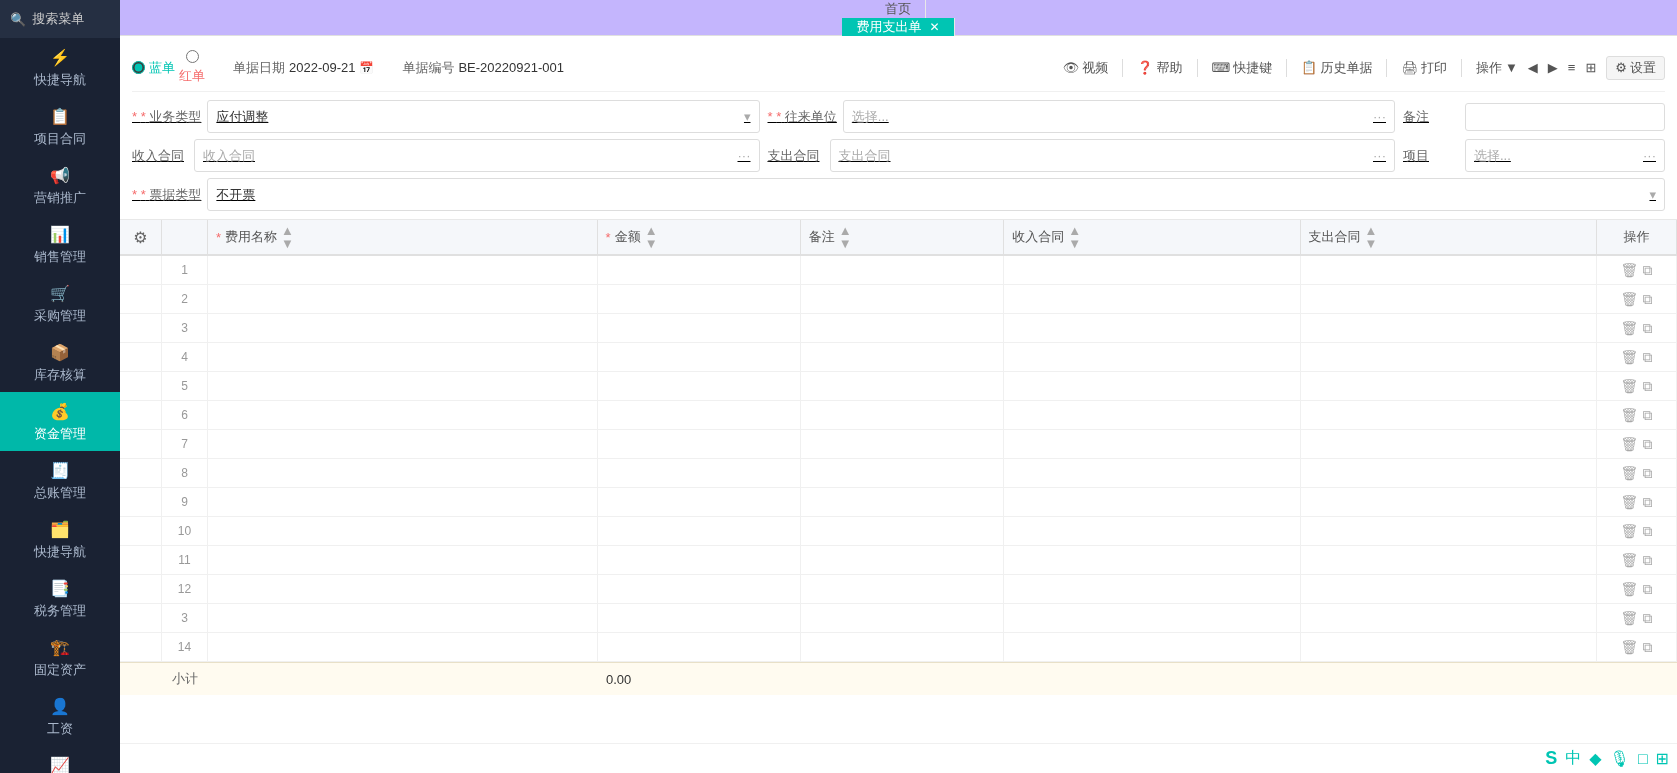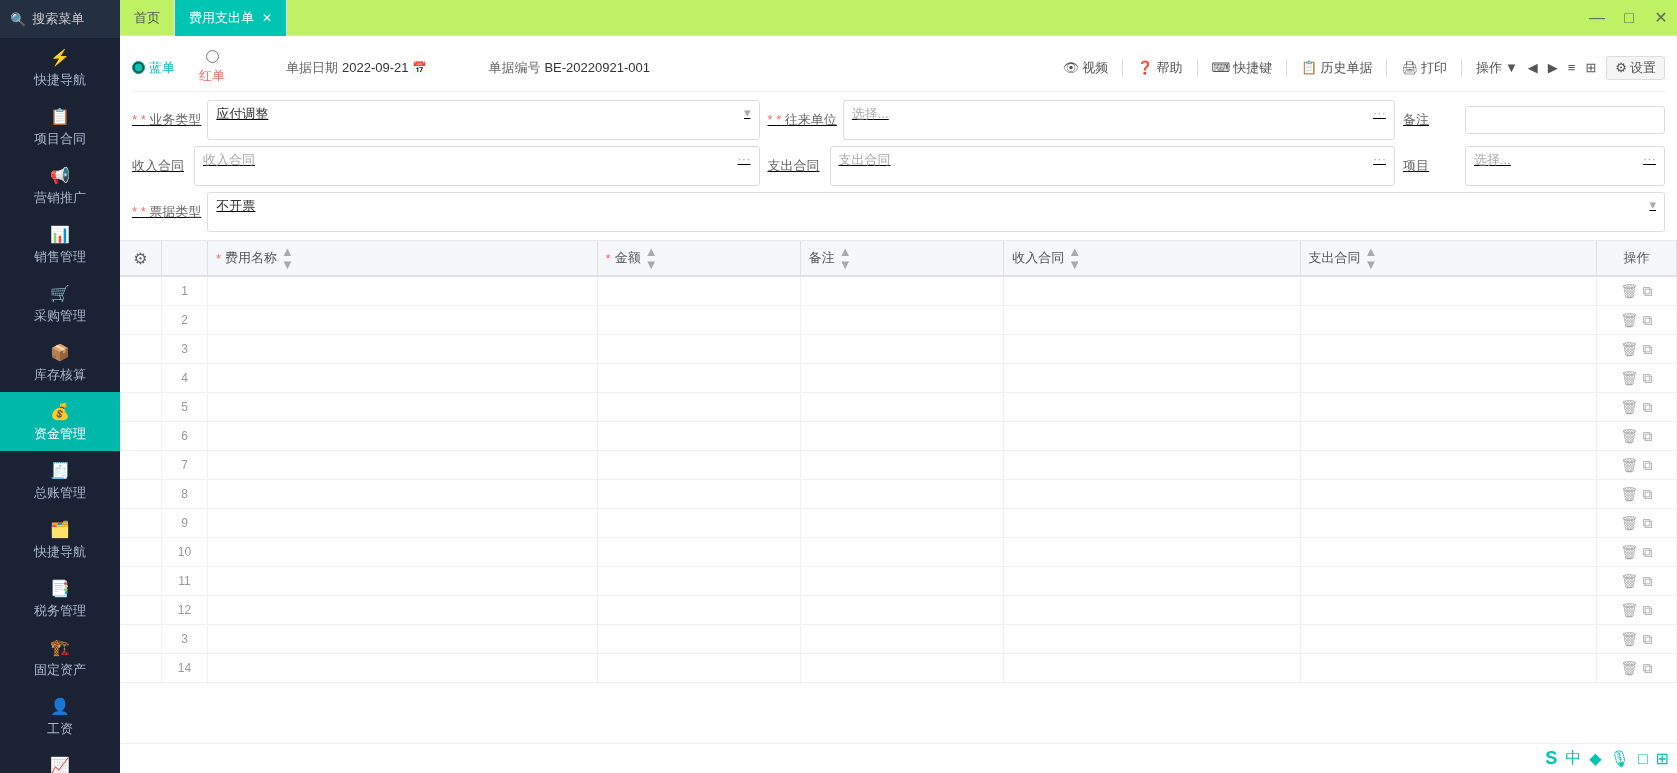--- a/index.html
+++ b/index.html
@@ -10,49 +10,49 @@
     .sidebar-search { background: #252f42; padding: 10px; display: flex; align-items: center; gap: 6px; color: #aab; cursor: pointer; }
     .sidebar-search span { color: #ccc; font-size: 13px; }
     .sidebar-item { display: flex; flex-direction: column; align-items: center; padding: 10px 0 8px; color: #aab8cc; cursor: pointer; gap: 4px; font-size: 12px; }
     .sidebar-item.active { background: #00b8a9; color: #fff; }
     .sidebar-item .icon { font-size: 16px; }
 
     
     .main { flex: 1; display: flex; flex-direction: column; overflow: hidden; }
 
     
-    .tab-bar { background: #bef264; display: flex; align-items: center; border-bottom: 1px solid #e0e0e0; padding: 0 0 0 0; height: 36px; }
+    .tab-bar { background: #c4b5fd; display: flex; align-items: center; border-bottom: 1px solid #e0e0e0; padding: 0 0 0 0; height: 36px; flex-direction: column; }
     .tab { padding: 0 14px; height: 36px; display: flex; align-items: center; cursor: pointer; color: #555; border-right: 1px solid #e8e8e8; font-size: 13px; }
     .tab.active { background: #00c5b3; color: #fff; }
     .tab .tab-close { margin-left: 8px; color: #fff; font-size: 12px; }
     .window-controls { margin-left: auto; display: flex; align-items: center; gap: 0; }
     .win-btn { width: 32px; height: 32px; border: none; background: none; cursor: pointer; font-size: 16px; color: #666; display: flex; align-items: center; justify-content: center; }
 
     
     .form-area { background: #fff; padding: 8px 12px; border-bottom: 1px solid #e8e8e8; }
     .toolbar-row { display: flex; align-items: center; gap: 12px; padding: 6px 0; border-bottom: 1px solid #f0f0f0; margin-bottom: 8px; }
-    .radio-group { display: flex; align-items: center; gap: 24px; }
+    .radio-group { display: flex; align-items: center; gap: 4px; }
     .radio-label { display: flex; align-items: center; gap: 4px; cursor: pointer; }
     .radio-label input { accent-color: #00c5b3; }
     .radio-blue { color: #00c5b3; }
     .radio-red { color: #f56c6c; flex-direction: column; }
     .field-group { display: flex; align-items: center; gap: 4px; margin-left: 16px; }
-    .field-label { color: #666; white-space: nowrap; margin-left: 33px; }
+    .field-label { color: #666; white-space: nowrap; }
     .field-value { color: #333; }
     .field-icon { color: #aaa; font-size: 12px; }
     .toolbar-actions { margin-left: auto; display: flex; align-items: center; gap: 10px; color: #555; font-size: 13px; }
     .toolbar-actions span { cursor: pointer; display: flex; align-items: center; gap: 3px; }
     .set-btn { background: #f5f5f5; border: 1px solid #ddd; padding: 2px 8px; border-radius: 3px; cursor: pointer; color: #555; display: flex; align-items: center; gap: 3px; }
 
     .form-rows { display: flex; flex-direction: column; gap: 6px; }
     .form-field { display: flex; align-items: center; flex: 1; min-width: 0; text-decoration: underline; }
     .form-field-label { color: #666; white-space: nowrap; margin-right: 6px; min-width: 56px; }
     .form-field-label.required::before { content: "* "; color: #f56c6c; }
     .form-input { flex: 1; border: 1px solid #ddd; border-radius: 3px; padding: 4px 8px; background: #fff; color: #333; height: 28px; min-width: 0; }
-    .form-select { flex: 1; border: 1px solid #ddd; border-radius: 3px; padding: 4px 8px; background: #fff; color: #333; height: 40px; display: flex; justify-content: space-between; cursor: pointer; }
+    .form-select { flex: 1; border: 1px solid #ddd; border-radius: 3px; padding: 4px 8px; background: #fff; color: #333; height: 33px; display: flex; align-items: center; justify-content: space-between; cursor: pointer; }
     .form-select .arrow { color: #aaa; }
     .form-dots { color: #aaa; margin-left: 4px; cursor: pointer; }
 
     
     .table-area { flex: 1; overflow-y: auto; background: #fff; }
     .table-header { display: flex; background: #f5f7fa; border-bottom: 2px solid #e0e0e0; }
     .th { border-right: 1px solid #e0e0e0; padding: 6px 8px; color: #555; font-weight: 500; display: flex; align-items: center; gap: 4px; white-space: nowrap; height: 34px; }
     .th .sort-arrows { display: flex; flex-direction: column; font-size: 8px; color: #aaa; line-height: 1; }
     .col-num { width: 46px; justify-content: center; }
     .col-settings { width: 42px; justify-content: center; }
@@ -504,20 +504,34 @@
     <div class="td col-note"></div>
     <div class="td col-income"></div>
     <div class="td col-expense"></div>
     <div class="td center col-action">
       <button class="row-action-btn">🗑</button>
       <button class="row-action-btn">⧉</button>
     </div>
   </div>
       </div>
 
+    <div class="subtotal-row">
+      <div class="subtotal-td" style="width:42px;"></div>
+      <div class="subtotal-td subtotal-label" style="width:46px;">
+        <span>小计</span>
+      </div>
+      <div class="subtotal-td" style="flex:2; min-width:140px;"></div>
+      <div class="subtotal-td subtotal-value" style="flex:1; min-width:90px;">
+        <span>0.00</span>
+      </div>
+      <div class="subtotal-td" style="flex:1; min-width:90px;"></div>
+      <div class="subtotal-td" style="flex:1.5; min-width:120px;"></div>
+      <div class="subtotal-td" style="flex:1.5; min-width:120px;"></div>
+      <div class="subtotal-td" style="width:80px;"></div>
+    </div>
   </div>
 
   <div class="bottom-icons">
     <span style="color:#00c5b3; font-weight:bold; font-size:18px;">S</span>
     <span style="color:#00c5b3;">中</span>
     <span style="color:#00c5b3;">◆</span>
     <span style="color:#00c5b3;">🎙</span>
     <span style="color:#00c5b3;">□</span>
     <span style="color:#00c5b3;">⊞</span>
   </div>

